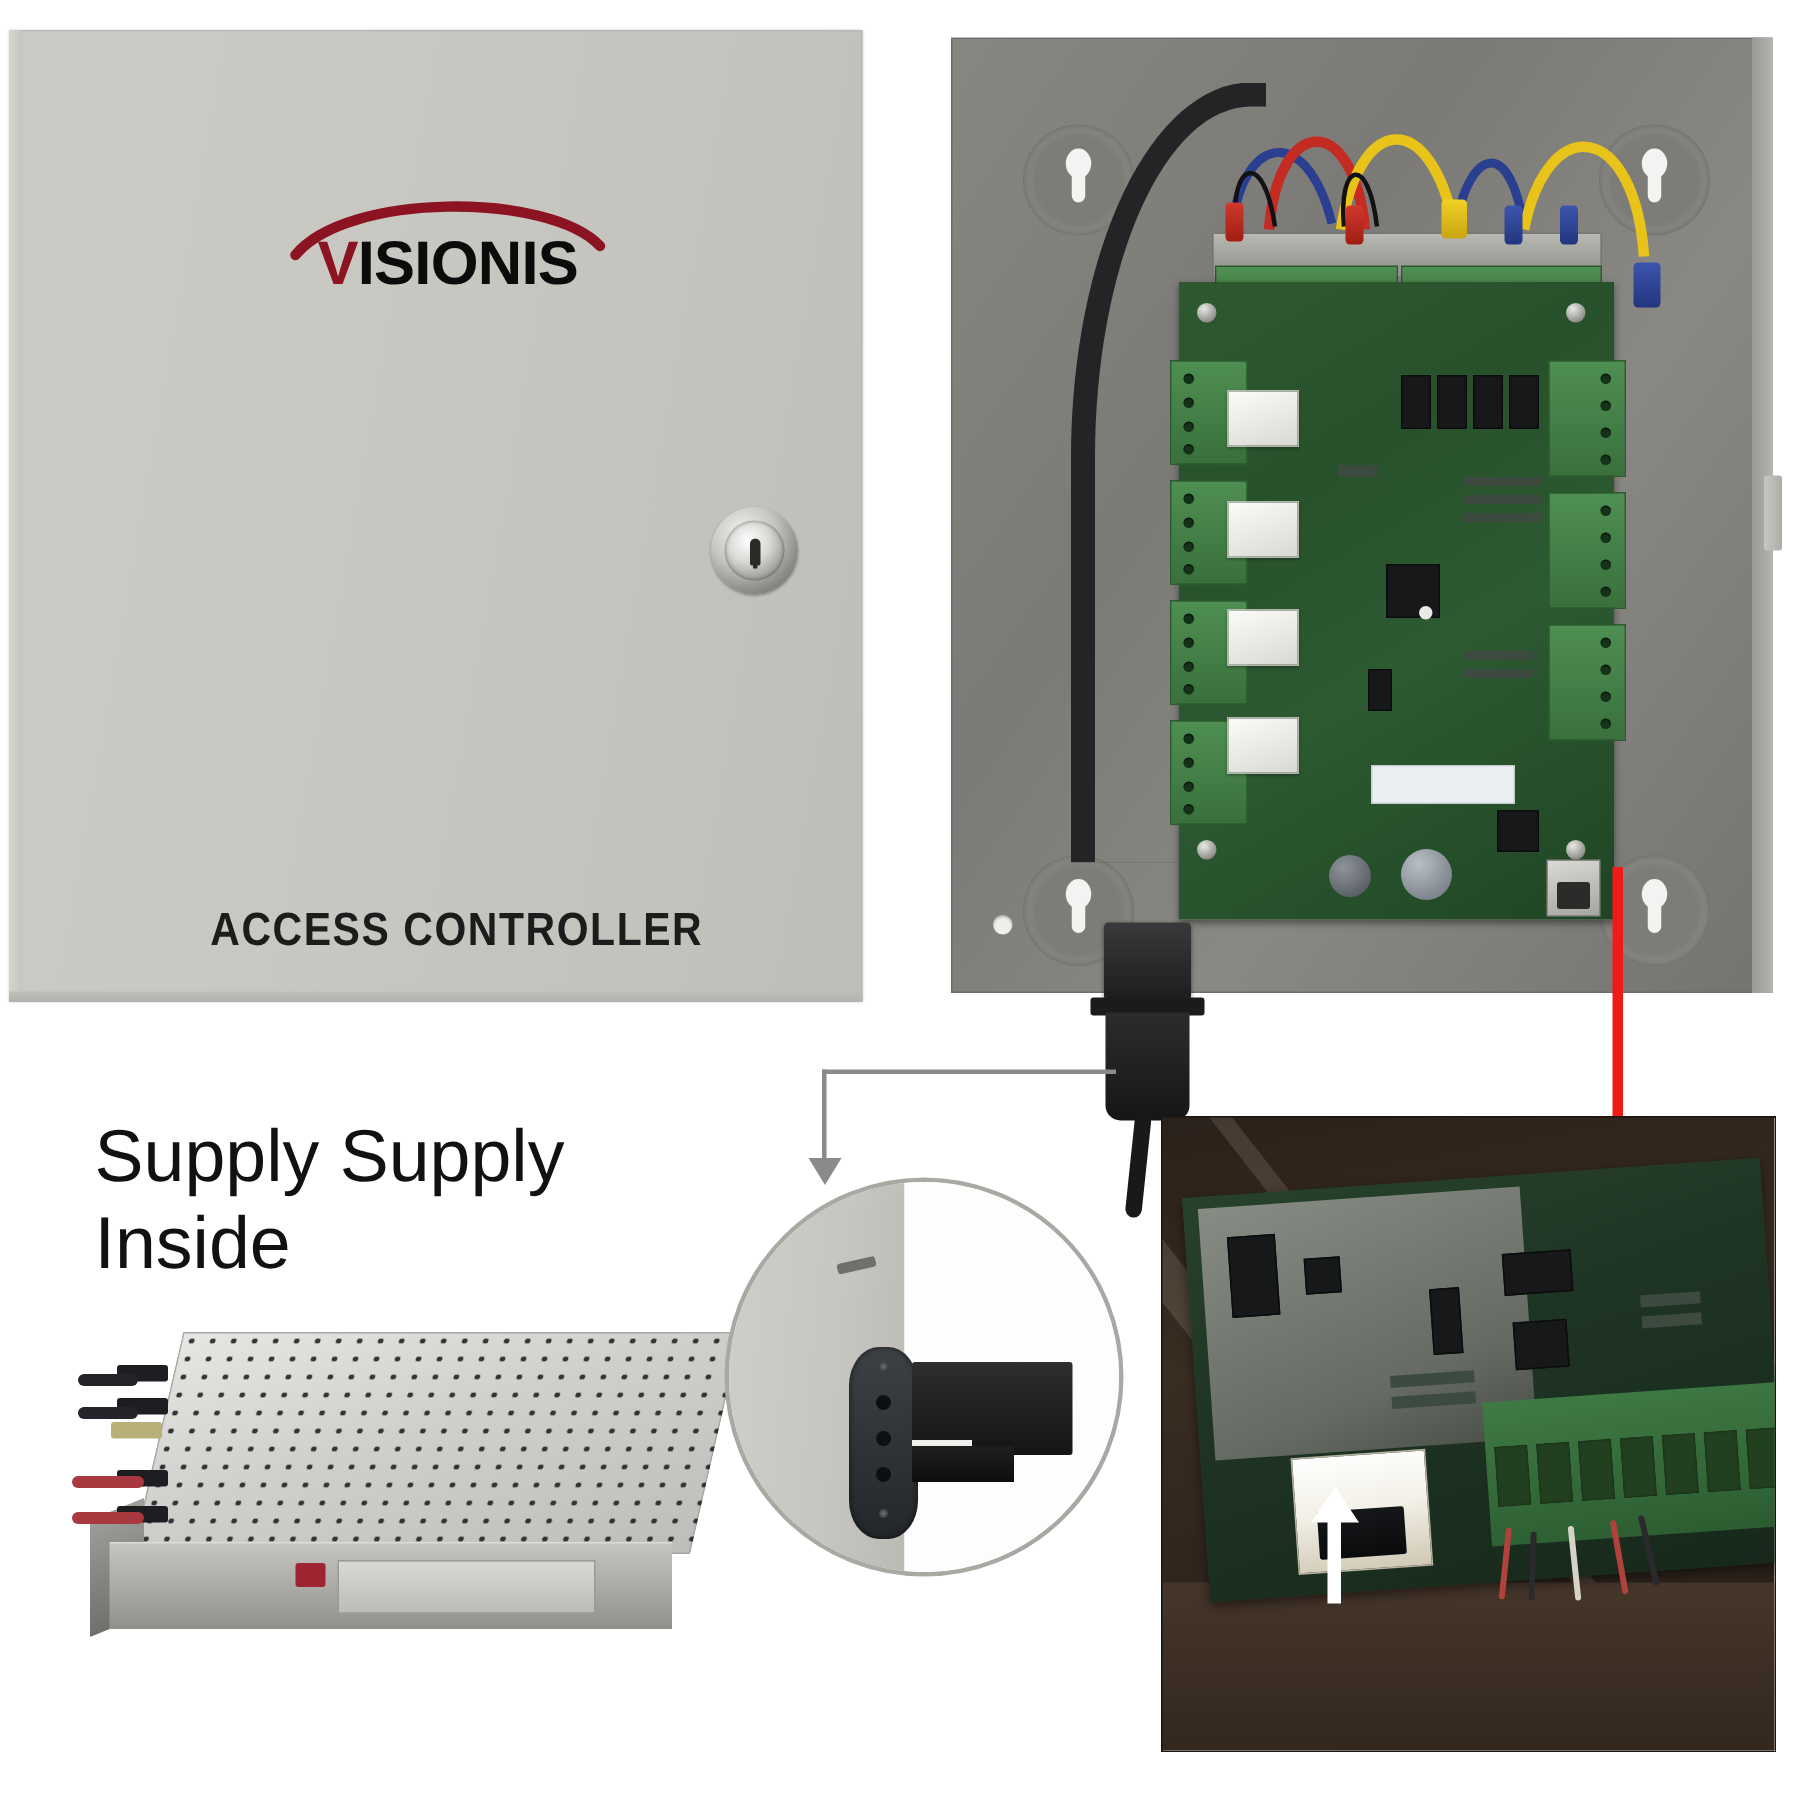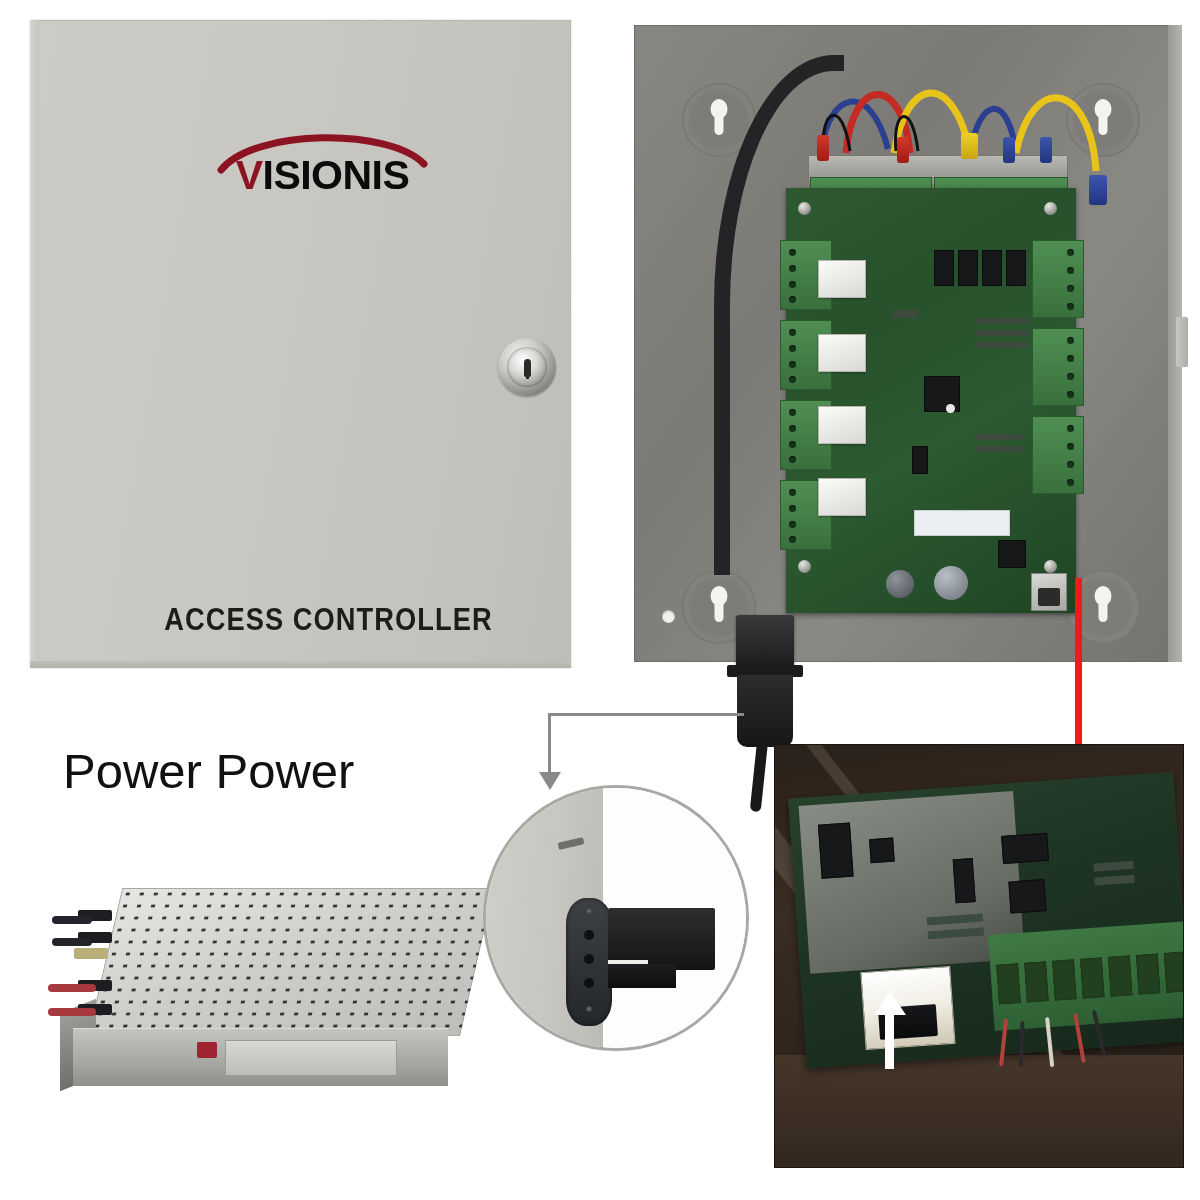--- a/index.html
+++ b/index.html
@@ -2,23 +2,24 @@
 <html><head>
 <meta charset="utf-8">
 <style>
   html,body{margin:0;padding:0;background:#ffffff;}
   body{width:1200px;height:1200px;position:relative;overflow:hidden;
        font-family:"Liberation Sans","DejaVu Sans",sans-serif;}
   .abs{position:absolute;}
 
   
   #enclosure-door{
-    left:30px;top:20px;width:541px;height:648px;
+    left:6px;top:20px;width:541px;height:648px;
     background:linear-gradient(100deg,#cdcbc6 0%,#c9c7c2 42%,#c4c2bd 78%,#bfbdb8 100%);
     box-shadow:inset 0 0 0 1px #bab8b3, 0 0 2px rgba(0,0,0,.18);
+    padding-left:28px;
   }
   #enclosure-door:before{
     content:"";position:absolute;left:0;top:0;width:9px;height:100%;
     background:linear-gradient(90deg,#d6d4cf,#c6c4bf);
   }
   #enclosure-door:after{
     content:"";position:absolute;left:0;bottom:0;width:100%;height:7px;
     background:linear-gradient(180deg,#c0beb9,#b4b2ad);
   }
 
@@ -359,21 +360,22 @@
 <div class="abs" id="plug-cord"></div>
 
 <div class="abs" id="red-pointer"></div>
 <div class="abs" id="red-arrowhead"></div>
 
 <div class="abs" id="gray-elbow"></div>
 <div class="abs" id="gray-elbow-down"></div>
 <div class="abs" id="gray-arrowhead"></div>
 
 <div class="abs" id="power-supply-heading">
-  <div>Power Power</div>
+  <div>Supply Supply</div>
+  <div>Inside</div>
 </div>
 
 <div class="abs" id="psu">
   <div id="psu-top">
     <div id="psu-perf"></div>
   </div>
   <div id="psu-side"></div>
   <div id="psu-front">
     <div id="psu-front-logo"></div>
     <div id="psu-front-label"></div>

